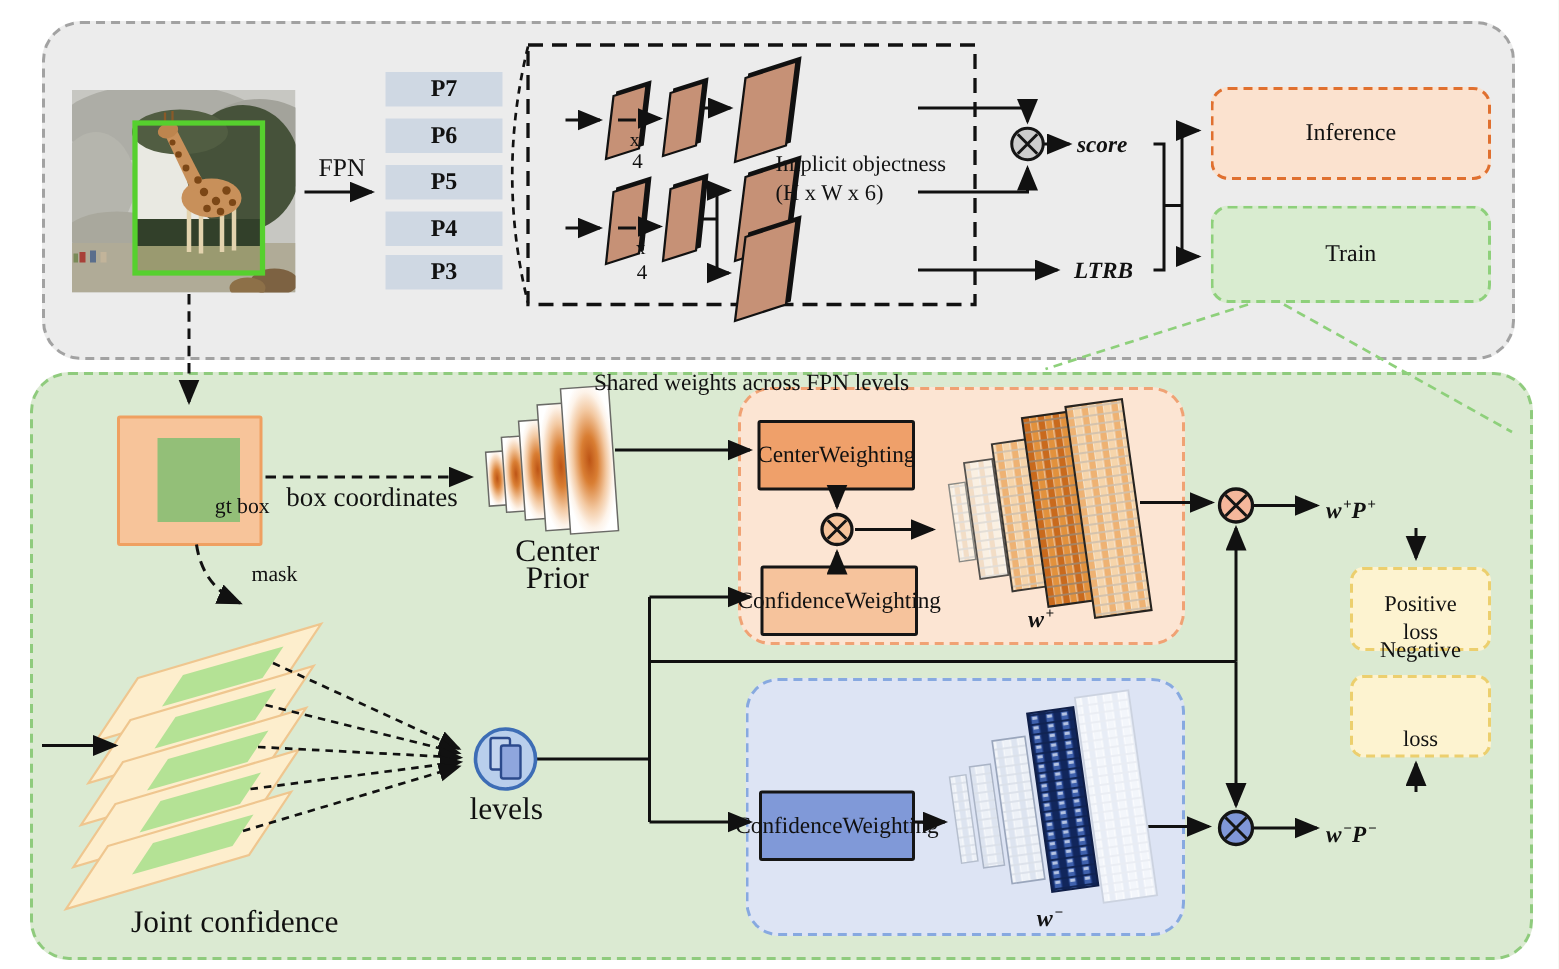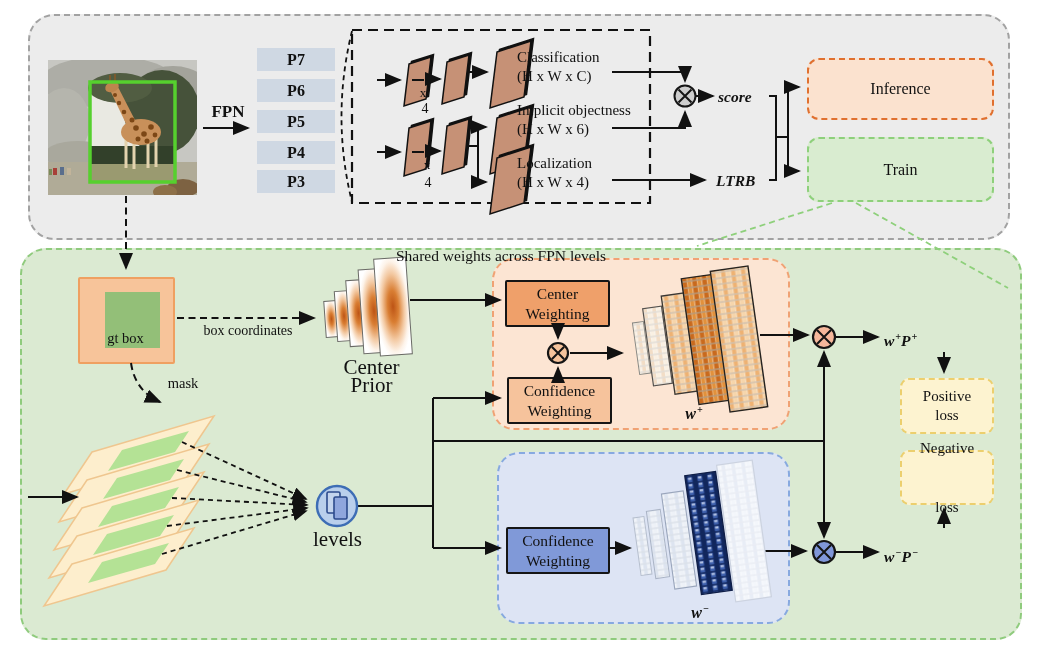--- a/index.html
+++ b/index.html
@@ -11,26 +11,26 @@
   .module{position:absolute;border-radius:22px;}
   #pos-module{left:492px;top:258px;width:294px;height:168px;background:#fce5d3;border:2px dashed #f0a274;}
   #neg-module{left:497px;top:452px;width:289px;height:168px;background:#dde4f4;border:2px dashed #87a9e0;}
   .pbox{position:absolute;left:257px;width:78px;height:23px;background:#cfd8e3;
         display:flex;align-items:center;justify-content:center;font-weight:bold;font-size:16px;}
   .roundbox{position:absolute;display:flex;align-items:center;justify-content:center;
         font-size:16px;text-align:center;}
   #inference-box{left:807px;top:58px;width:183px;height:58px;background:#fbe2cf;border:2px dashed #e0702f;border-radius:12px;}
   #train-box{left:807px;top:137px;width:183px;height:61px;background:#d9ecd0;border:2px dashed #8ed07b;border-radius:12px;}
   .lossbox{position:absolute;left:900px;width:90px;background:#fdf3d0;border:2px dashed #eccf6e;border-radius:9px;
-        display:flex;flex-direction:column;align-items:center;justify-content:center;font-size:15px;line-height:19px;}
-  .wtbox{position:absolute;border:2px solid #151515;display:flex;flex-direction:column;align-items:center;
+        display:flex;flex-direction:column;align-items:center;justify-content:flex-end;font-size:15px;line-height:19px;}
+  .wtbox{position:absolute;border:2px solid #151515;display:flex;flex-direction:row;align-items:center;
         justify-content:center;font-size:15.5px;line-height:20px;text-align:center;border-radius:2px;}
   .lbl{position:absolute;text-align:center;font-size:21px;line-height:18px;}
   .lbl.left{text-align:center;}
-  .b{font-weight:bold;}
+  .b{font-weight:normal;}
   .math{font-weight:bold;font-style:italic;font-size:15.5px;}
   .math sup{font-size:10px;margin-left:1px;}
   .headlbl{position:absolute;left:517px;width:170px;text-align:left;font-size:15px;line-height:18.5px;}
   #gt-outer{position:absolute;left:78px;top:277px;width:93px;height:83px;background:#f7c49a;border:2px solid #efa061;border-radius:2px;}
   #gt-inner{position:absolute;left:25px;top:13px;width:55px;height:56px;background:#93bf78;}
   svg{display:block;}
   #overlay{position:absolute;left:0;top:0;pointer-events:none;}
   #giraffe{position:absolute;left:48px;top:60px;width:149px;height:135px;}
 </style>
 </head>
@@ -352,44 +352,37 @@
     </g>
   </svg>
 
   <div class="lbl b" style="left:202px;top:103px;width:52px;font-size:17px;"><span>FPN</span></div>
 
   <div class="lbl" style="left:413px;top:84px;width:20px;font-size:13px;"><span>x</span></div>
   <div class="lbl" style="left:415px;top:100px;width:20px;font-size:14px;"><span>4</span></div>
   <div class="lbl" style="left:417px;top:156px;width:20px;font-size:13px;"><span>x</span></div>
   <div class="lbl" style="left:418px;top:174px;width:20px;font-size:14px;"><span>4</span></div>
 
-  <div class="headlbl" style="top:48px;">
-    <span>Classification</span><br>
-    <span>(H x W x C)</span>
-  </div>
   <div class="headlbl" style="top:101px;">
     <span>Implicit objectness</span><br>
     <span>(H x W x 6)</span>
   </div>
-  <div class="headlbl" style="top:154px;">
-    <span>Localization</span><br>
-    <span>(H x W x 4)</span>
-  </div>
 
   <div class="lbl" style="left:352px;top:207px;width:298px;font-size:15.5px;margin-top:40px;"><span>Shared weights across FPN levels</span></div>
 
   <div class="lbl math" style="left:718px;top:88px;width:52px;text-align:left;"><span>score</span></div>
   <div class="lbl math" style="left:716px;top:172px;width:58px;text-align:left;"><span>LTRB</span></div>
 
-  <div class="lbl" style="left:78px;top:329px;width:95px;font-size:14.5px;"><span>gt box</span></div>
-  <div class="lbl" style="left:188px;top:322px;width:120px;font-size:14px;"><span>box coordinates</span></div>
+  <div class="lbl" style="left:78px;top:329px;width:95px;font-size:14.5px;padding-left:36px;"><span>gt box</span></div>
+  <div class="lbl" style="left:188px;top:322px;width:120px;font-size:18px;"><span>box coordinates</span></div>
   <div class="lbl left" style="left:158px;top:374px;width:50px;font-size:14.5px;"><span>mask</span></div>
   <div class="lbl" style="left:324px;top:358px;width:95px;"><span>Center Prior</span></div>
 
   <div class="lbl math" style="left:672px;top:401px;width:44px;font-size:16px;"><span>w</span><sup>+</sup></div>
   <div class="lbl math" style="left:678px;top:600px;width:44px;font-size:16px;"><span>w</span><sup>−</sup></div>
 
   <div class="lbl math" style="left:884px;top:328px;width:66px;text-align:left;font-family:Liberation Serif, serif;"><span>w</span><sup>+</sup><span>P</span><sup>+</sup></div>
   <div class="lbl math" style="left:884px;top:544px;width:66px;text-align:left;"><span>w</span><sup>−</sup><span>P</span><sup>−</sup></div>
 
+  <div class="lbl" style="left:79px;top:605px;width:155px;"><span>Joint confidence</span></div>
   <div class="lbl" style="left:309px;top:530px;width:57px;"><span>levels</span></div>
 
 </div>
 
 </body></html>

